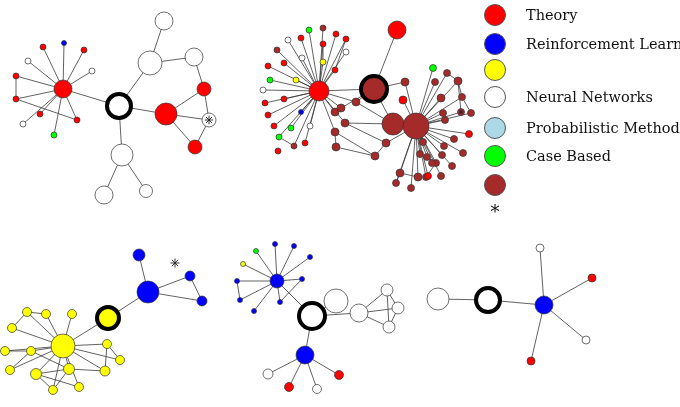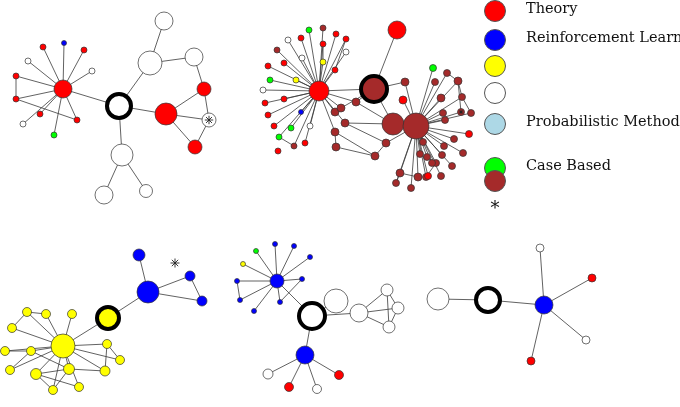--- a/index.html
+++ b/index.html
@@ -1,19 +1,19 @@
 <!DOCTYPE html>
 <html><head>
 <meta charset="utf-8">
 <style>
   html, body { margin: 0; padding: 0; background: #ffffff; }
   #stage { position: relative; width: 680px; height: 407px; overflow: hidden; background: #fff; }
   #graph-svg { position: absolute; left: 0; top: 0; }
   .legend { position: absolute; left: 484px; top: 0; width: 196px; }
-  .legend-item { position: absolute; left: 0; height: 30px; display: flex; align-items: flex-start; }
+  .legend-item { position: absolute; left: 0; height: 30px; display: flex; align-items: center; }
   .legend-swatch { width: 22px; height: 22px; border-radius: 50%; border: 1px solid #555; box-sizing: border-box; }
   .legend-star { width: 22px; text-align: center; font-family: "DejaVu Serif", serif; font-size: 18px; color: #111; line-height: 22px; }
   .legend-label { margin-left: 20px; font-family: "DejaVu Serif", "Liberation Serif", serif; font-size: 14.5px; color: #111; white-space: nowrap; }
 </style>
 </head>
 <body>
 
 <div id="stage">
   <svg id="graph-svg" width="680" height="407" viewBox="0 0 680 407" xmlns="http://www.w3.org/2000/svg">
       <g>
@@ -395,26 +395,27 @@
     </div>
     <div class="legend-item" style="top:29px">
       <span class="legend-swatch" style="background:#0000ff"></span>
       <span class="legend-label">Reinforcement Learning</span>
     </div>
     <div class="legend-item" style="top:55px">
       <span class="legend-swatch" style="background:#ffff00"></span>
     </div>
     <div class="legend-item" style="top:82px">
       <span class="legend-swatch" style="background:#ffffff"></span>
+      <span class="legend-label">Neural Networks</span>
     </div>
     <div class="legend-item" style="top:113px">
       <span class="legend-swatch" style="background:#add8e6"></span>
       <span class="legend-label">Probabilistic Methods</span>
     </div>
-    <div class="legend-item" style="top:157px">
+    <div class="legend-item" style="top:141px">
       <span class="legend-swatch" style="background:#00ff00"></span>
       <span class="legend-label">Case Based</span>
     </div>
     <div class="legend-item" style="top:170px">
       <span class="legend-swatch" style="background:#a52a2a"></span>
     </div>
     <div class="legend-item" style="top:197px">
       <span class="legend-star">*</span>
     </div>
   </div>

